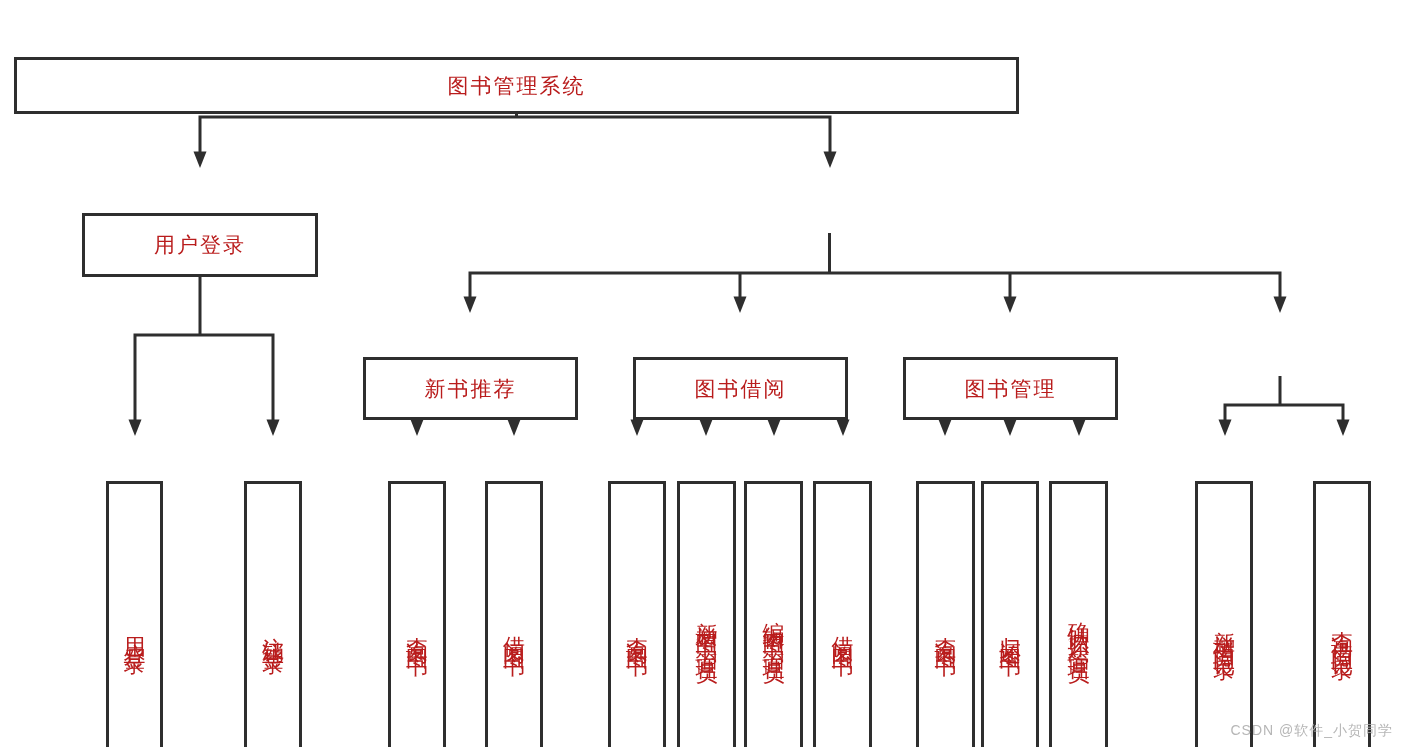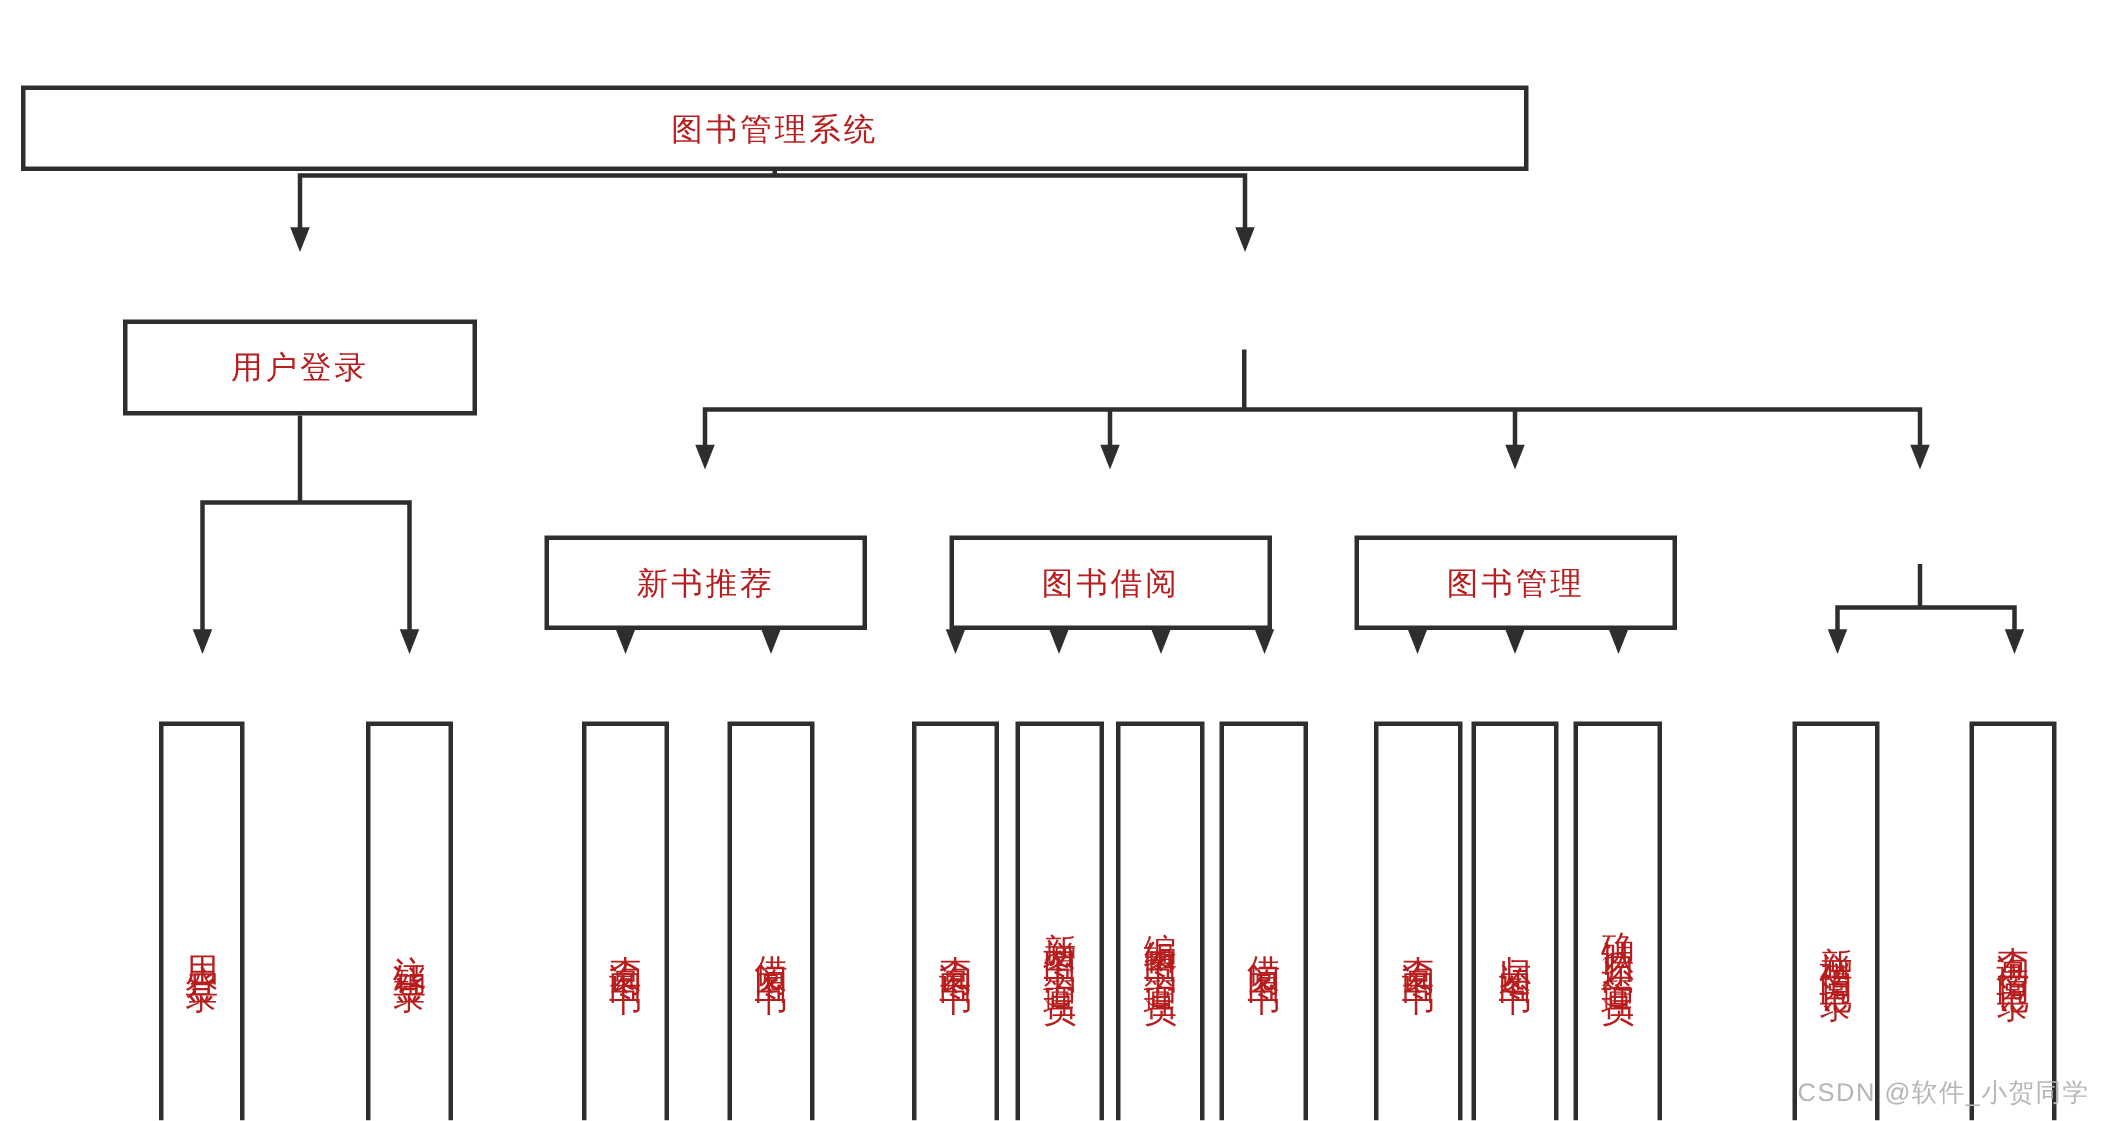--- a/index.html
+++ b/index.html
@@ -37,21 +37,21 @@
   svg.wires {
     position: absolute;
     left: 0;
     top: 0;
     pointer-events: none;
   }
   .wm {
     position: absolute;
     right: 12px;
     bottom: 7px;
-    font-size: 17px;
+    font-size: 14px;
     letter-spacing: 1px;
     color: #b6b6b6;
     white-space: nowrap;
   }
 </style>
 </head>
 <body>
 
 <div class="canvas">
 

